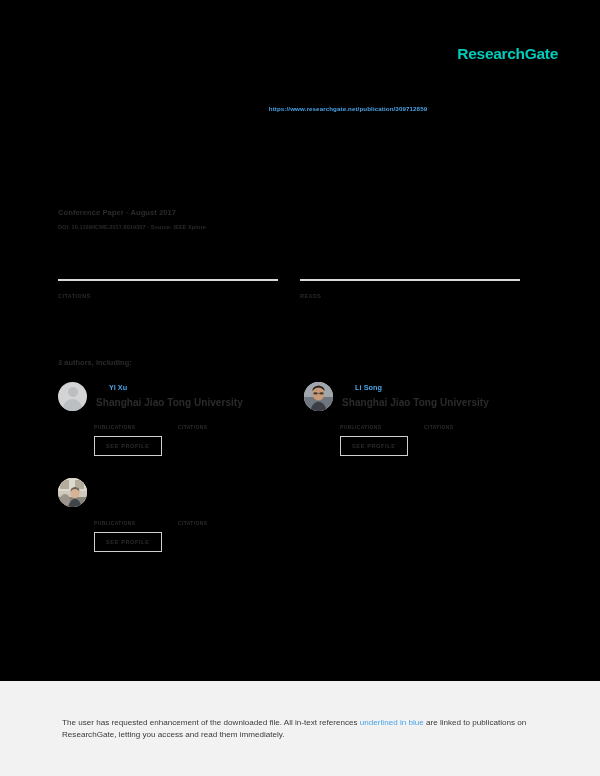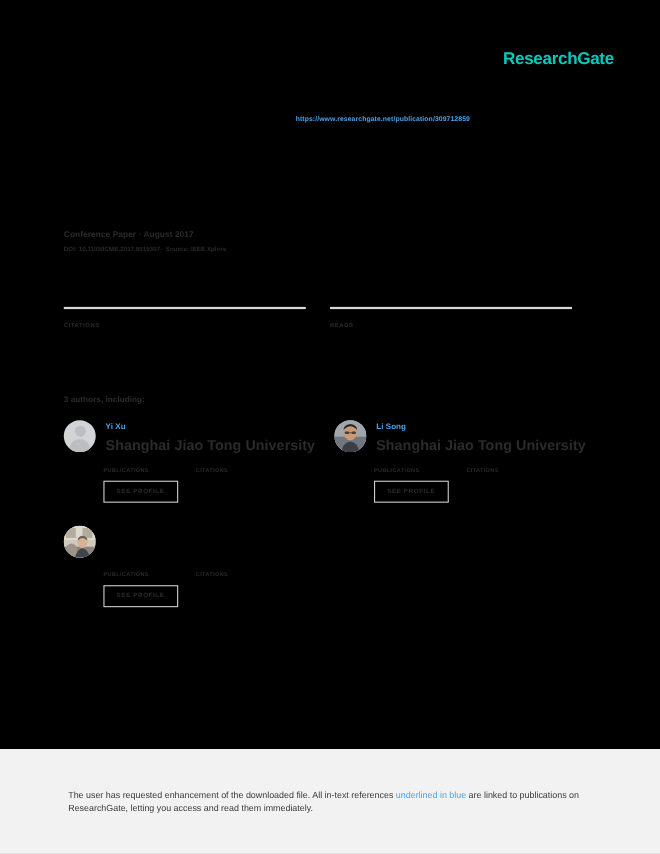--- a/index.html
+++ b/index.html
@@ -181,25 +181,26 @@
   .avatar svg { display: block; width: 100%; height: 100%; }
 
   .author-info { flex: 1; min-width: 0; padding-top: 1px; }
 
   .author-name {
     font-size: 7.3px;
     font-weight: bold;
     color: #4aa3e8;
     letter-spacing: 0.05px;
     white-space: nowrap;
+    margin-left: 13px;
   }
 
   .author-affil {
     margin-top: 5px;
-    font-size: 13px;
+    font-size: 10px;
     font-weight: bold;
     color: #2b2b2b;
     letter-spacing: 0.05px;
     white-space: nowrap;
   }
 
   .author-stats {
     margin-top: 6px;
     margin-left: 36px;
     display: flex;

